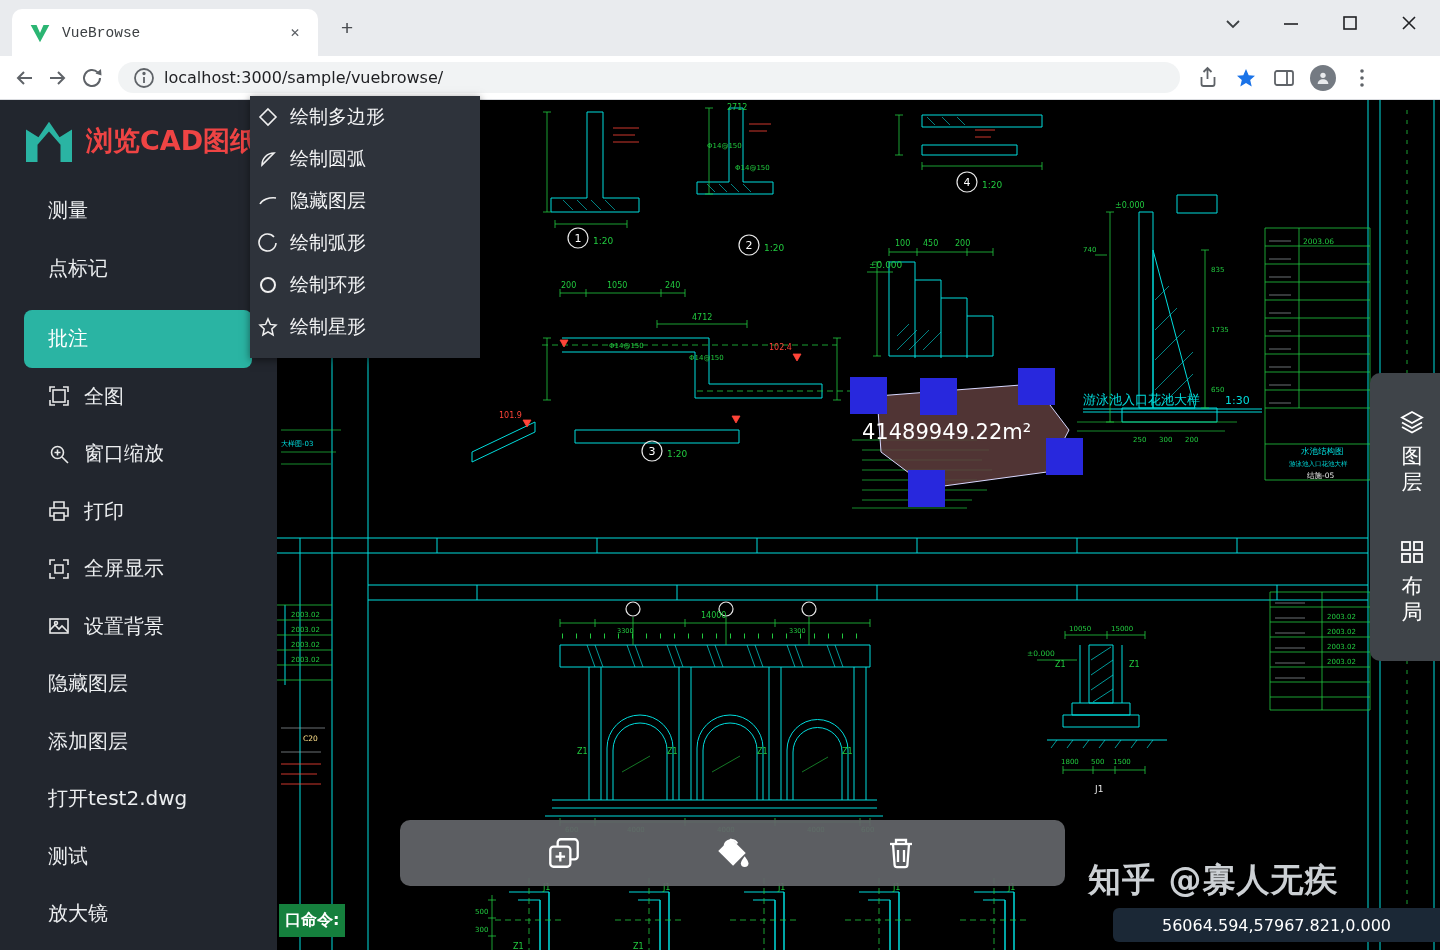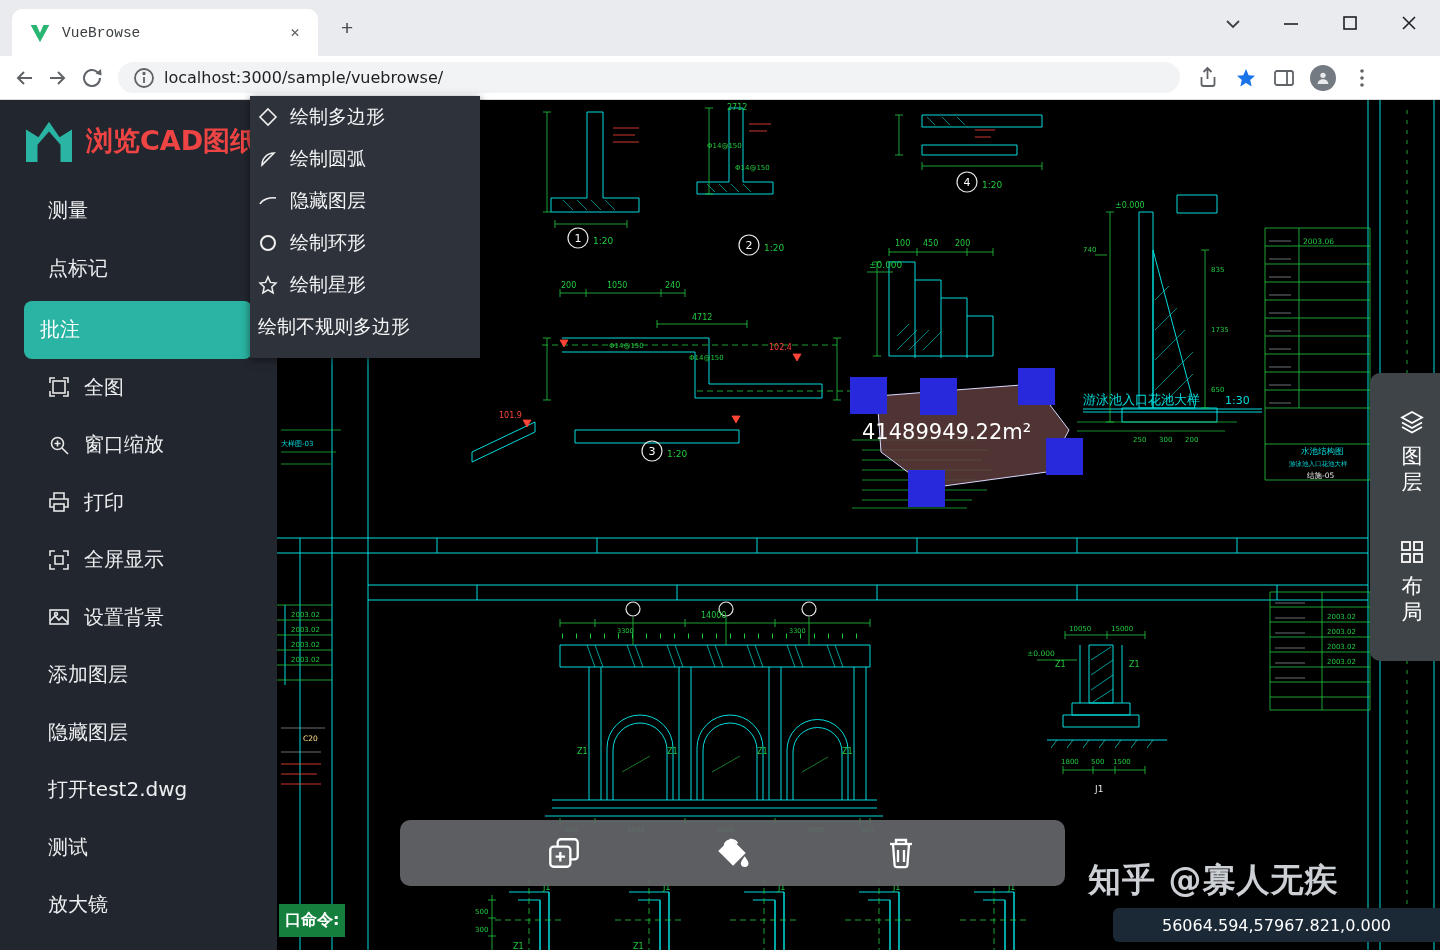--- a/index.html
+++ b/index.html
@@ -26,21 +26,21 @@
   .canvas{position:absolute;left:277px;top:100px;width:1163px;height:850px;background:#000;}
   svg text{font-family:"DejaVu Sans",sans-serif;}
 
   
   .sidebar{position:absolute;left:0;top:100px;width:277px;height:850px;background:#22262e;z-index:4;}
   .logo-row{display:flex;align-items:center;padding:18px 0 10px 22px;}
   .logo-text{color:#ef4444;font-size:27px;font-weight:bold;margin-left:10px;white-space:nowrap;}
   .nav{margin-top:8px;}
   .nav-item{height:57.5px;display:flex;align-items:center;padding-left:48px;color:#eceef0;font-size:20px;cursor:default;}
   .nav-item .nicon{margin-right:14px;display:flex;}
-  .nav-item.active{background:#2ab4a3;border-radius:8px;margin:4px 25px 0 24px;padding-left:16px;color:#fff;}
+  .nav-item.active{background:#2ab4a3;border-radius:8px;margin:13px 25px 0 24px;padding-left:24px;color:#fff;}
 
   
   .submenu{position:absolute;left:250px;top:96px;width:230px;height:262px;background:#2e333b;z-index:6;overflow:hidden;box-shadow:0 2px 8px rgba(0,0,0,.5);}
   .sub-item{height:42px;display:flex;align-items:center;padding-left:8px;color:#f4f5f6;font-size:19px;}
   .sub-item .sicon{margin-right:12px;display:flex;}
 
   
   .dock{position:absolute;left:1370px;top:373px;width:84px;height:288px;background:#3f4449;border-radius:10px 0 0 10px;z-index:4;display:flex;flex-direction:column;align-items:center;justify-content:space-around;padding:14px 0;}
   .dock-btn{display:flex;flex-direction:column;align-items:center;color:#fff;}
   .vtext{width:1em;font-size:21px;line-height:1.25;text-align:center;word-break:break-all;margin-top:8px;color:#fff;}
@@ -357,24 +357,24 @@
         <span class="nicon">
             <svg width="22" height="22" viewBox="0 0 22 22" fill="none" stroke="#e8e8e8" stroke-width="1.6">
               <rect x="2" y="4" width="18" height="14"></rect>
               <path d="M2,15l5,-5 4,4 3,-3 6,6"></path>
               <circle cx="8" cy="8" r="1.5"></circle>
             </svg>
           </span>
         <span>设置背景</span>
       </div>
       <div class="nav-item">
+          <span>隐藏图层</span>
+        </div>
+      <div class="nav-item">
           <span>添加图层</span>
-        </div>
-      <div class="nav-item">
-          <span>隐藏图层</span>
         </div>
       <div class="nav-item">
           <span>打开test2.dwg</span>
         </div>
       <div class="nav-item">
           <span>测试</span>
         </div>
       <div class="nav-item">
           <span>放大镜</span>
         </div>
@@ -398,20 +398,28 @@
         </span>
       <span>绘制圆弧</span>
     </div>
     <div class="sub-item">
       <span class="sicon">
           <svg width="20" height="20" viewBox="0 0 20 20" fill="none" stroke="#f0f0f0" stroke-width="1.6">
             <path d="M2,13A14,9 0 0 1 18,7"></path>
           </svg>
         </span>
       <span>隐藏图层</span>
+    </div>
+    <div class="sub-item">
+      <span class="sicon">
+          <svg width="20" height="20" viewBox="0 0 20 20" fill="none" stroke="#f0f0f0" stroke-width="1.6">
+            <path d="M16,4A8.5,8.5 0 1 0 18,10"></path>
+          </svg>
+        </span>
+      <span>绘制弧形</span>
     </div>
     <div class="sub-item">
       <span class="sicon">
           <svg width="20" height="20" viewBox="0 0 20 20" fill="none" stroke="#f0f0f0" stroke-width="2">
             <circle cx="10" cy="10" r="7"></circle>
           </svg>
         </span>
       <span>绘制环形</span>
     </div>
     <div class="sub-item">

